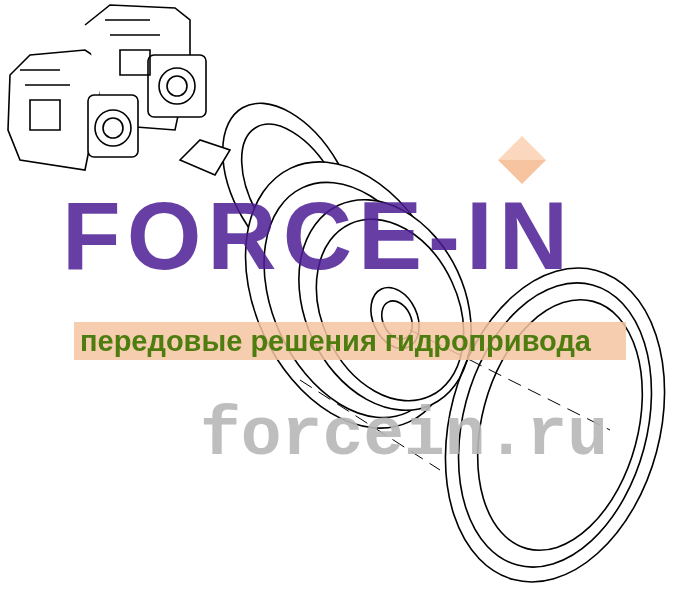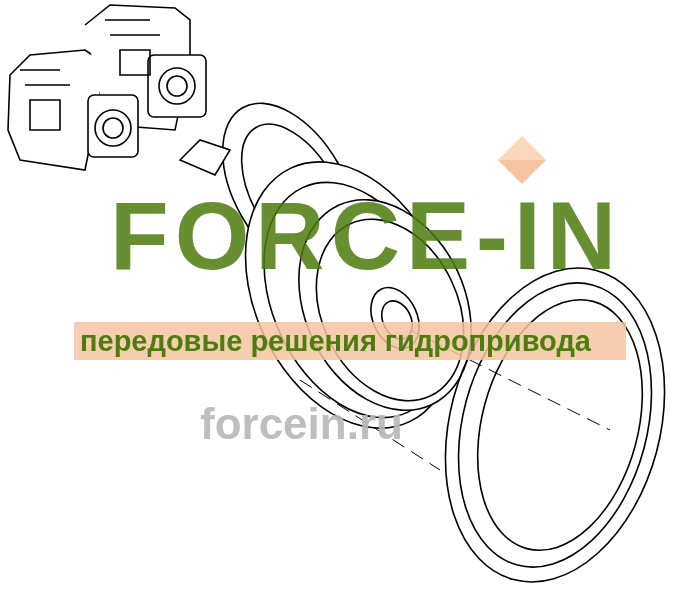--- a/index.html
+++ b/index.html
@@ -1,21 +1,21 @@
 <!DOCTYPE html>
 <html><head>
 <meta charset="utf-8">
 <style>
   html, body { margin:0; padding:0; }
   body { width:696px; height:600px; background:#ffffff; position:relative; overflow:hidden; font-family:"Liberation Sans", sans-serif; }
   .drawing { position:absolute; left:0; top:0; width:696px; height:600px; }
-  .wm-big { position:absolute; left:62px; top:188px; font-size:96px; font-weight:bold; color:#4d7c0f; letter-spacing:6px; opacity:0.85; line-height:1; font-family:"Liberation Sans", sans-serif;margin-left:48px; }
+  .wm-big { position:absolute; left:62px; top:188px; font-size:96px; font-weight:bold; color:#4c1d95; letter-spacing:6px; opacity:0.85; line-height:1; font-family:"Liberation Sans", sans-serif; }
   .wm-band { position:absolute; left:74px; top:322px; width:552px; height:38px; background:#f4c4a0; opacity:0.85; }
   .wm-tag { position:absolute; left:80px; top:324px; font-size:29px; font-weight:bold; color:#4d7c0f; line-height:34px; white-space:nowrap; font-family:"Liberation Sans", sans-serif; }
-  .wm-url { position:absolute; left:200px; top:402px; font-size:44px; font-weight:bold; color:#b8b8b8; line-height:1; opacity:0.9; font-family:Liberation Sans, sans-serif; }
+  .wm-url { position:absolute; left:200px; top:402px; font-size:68px; font-weight:bold; color:#b8b8b8; line-height:1; opacity:0.9; font-family:Liberation Mono, monospace; }
   .diamond { position:absolute; left:505px; top:143px; width:34px; height:34px; background:linear-gradient(135deg,#fad3b6 50%,#f5bd95 50%); transform:rotate(45deg); opacity:0.9; }
 </style>
 </head>
 <body>
 
 <svg class="drawing" viewBox="0 0 696 600" fill="none" stroke="#000" stroke-width="1.6">
 
   <g>
     <path d="M10 75 L30 55 L85 50 L100 60 L100 95 L85 170 L20 160 L8 130 Z" fill="#fff"></path>
     <path d="M85 25 L110 5 L175 8 L190 20 L190 60 L175 130 L110 125 L100 95" fill="#fff"></path>

